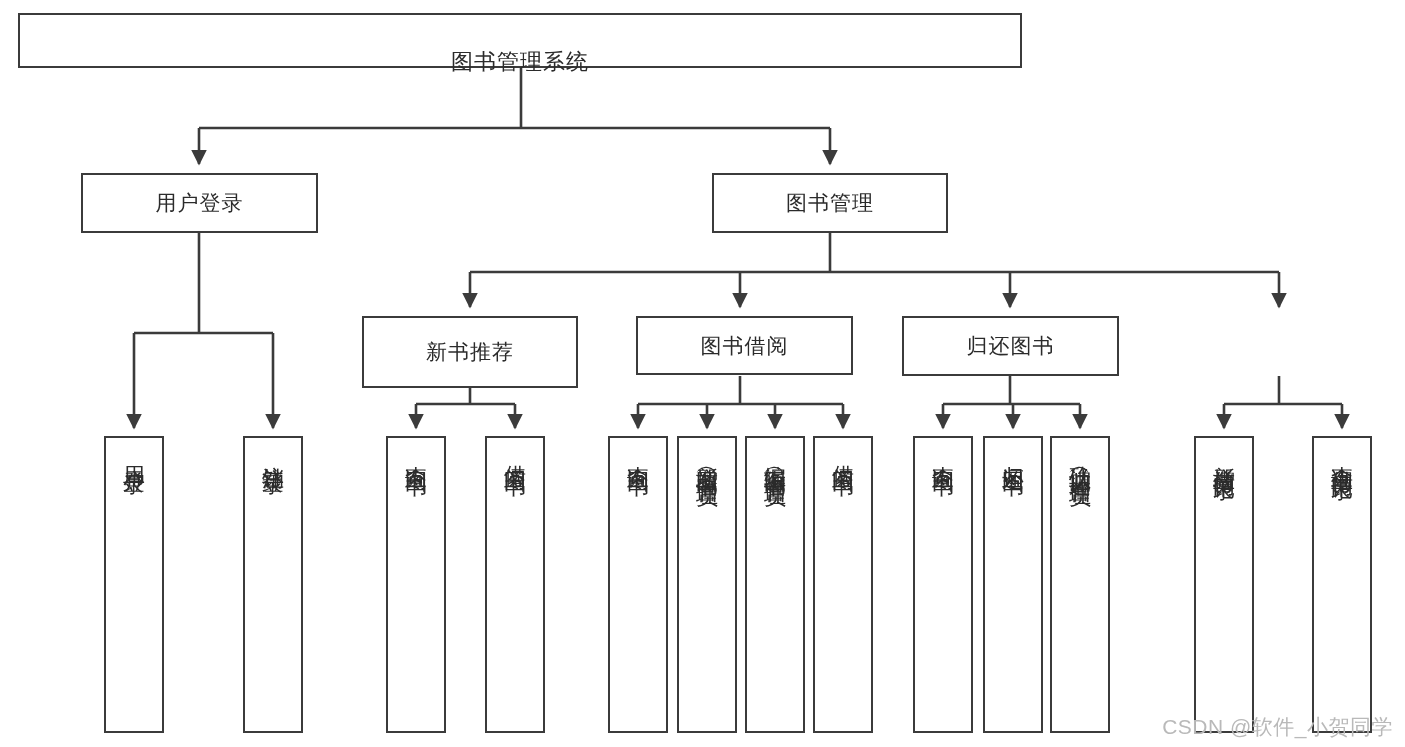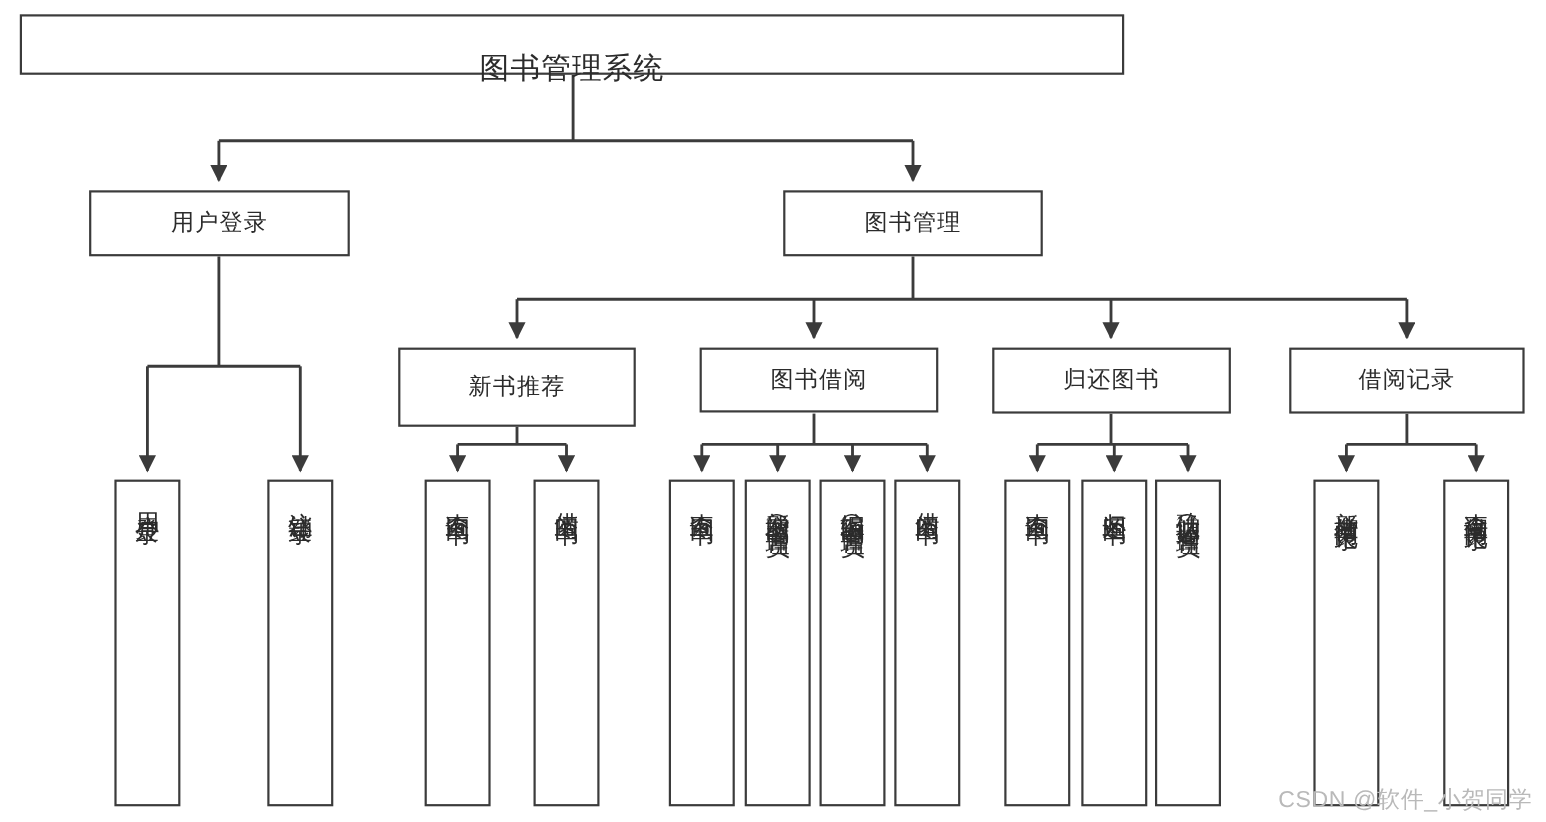--- a/index.html
+++ b/index.html
@@ -39,21 +39,21 @@
     display: block;
     text-align: center;
     line-height: 1.12;
     white-space: pre;
   }
   .node.horiz .label {
     font-size: 21px;
     letter-spacing: 1px;
   }
   .node.root .label {
-    font-size: 27px;
+    font-size: 22px;
     letter-spacing: 1px;
     margin-top: 44px;
   }
   .node.vert {
     align-items: flex-start;
     padding-top: 10px;
   }
   .node.vert .label {
     writing-mode: vertical-rl;
     text-orientation: upright;
@@ -139,23 +139,20 @@
 
   <div class="node horiz" style="left:362px; top:316px; width:216px; height:72px;">
     <span class="label">新书推荐</span>
   </div>
   <div class="node horiz" style="left:636px; top:316px; width:217px; height:59px;">
     <span class="label">图书借阅</span>
   </div>
   <div class="node horiz" style="left:902px; top:316px; width:217px; height:60px;">
     <span class="label">归还图书</span>
   </div>
-  <div class="node horiz" style="left:1172px; top:316px; width:214px; height:60px;">
-    <span class="label">借阅记录</span>
-  </div>
 
   <div class="node vert" style="left:104px; top:436px; width:60px; height:297px;">
     <span class="label">用户登录</span>
   </div>
   <div class="node vert" style="left:243px; top:436px; width:60px; height:297px;">
     <span class="label">注销登录</span>
   </div>
 
   <div class="node vert" style="left:386px; top:436px; width:60px; height:297px;">
     <span class="label">查询图书</span>

